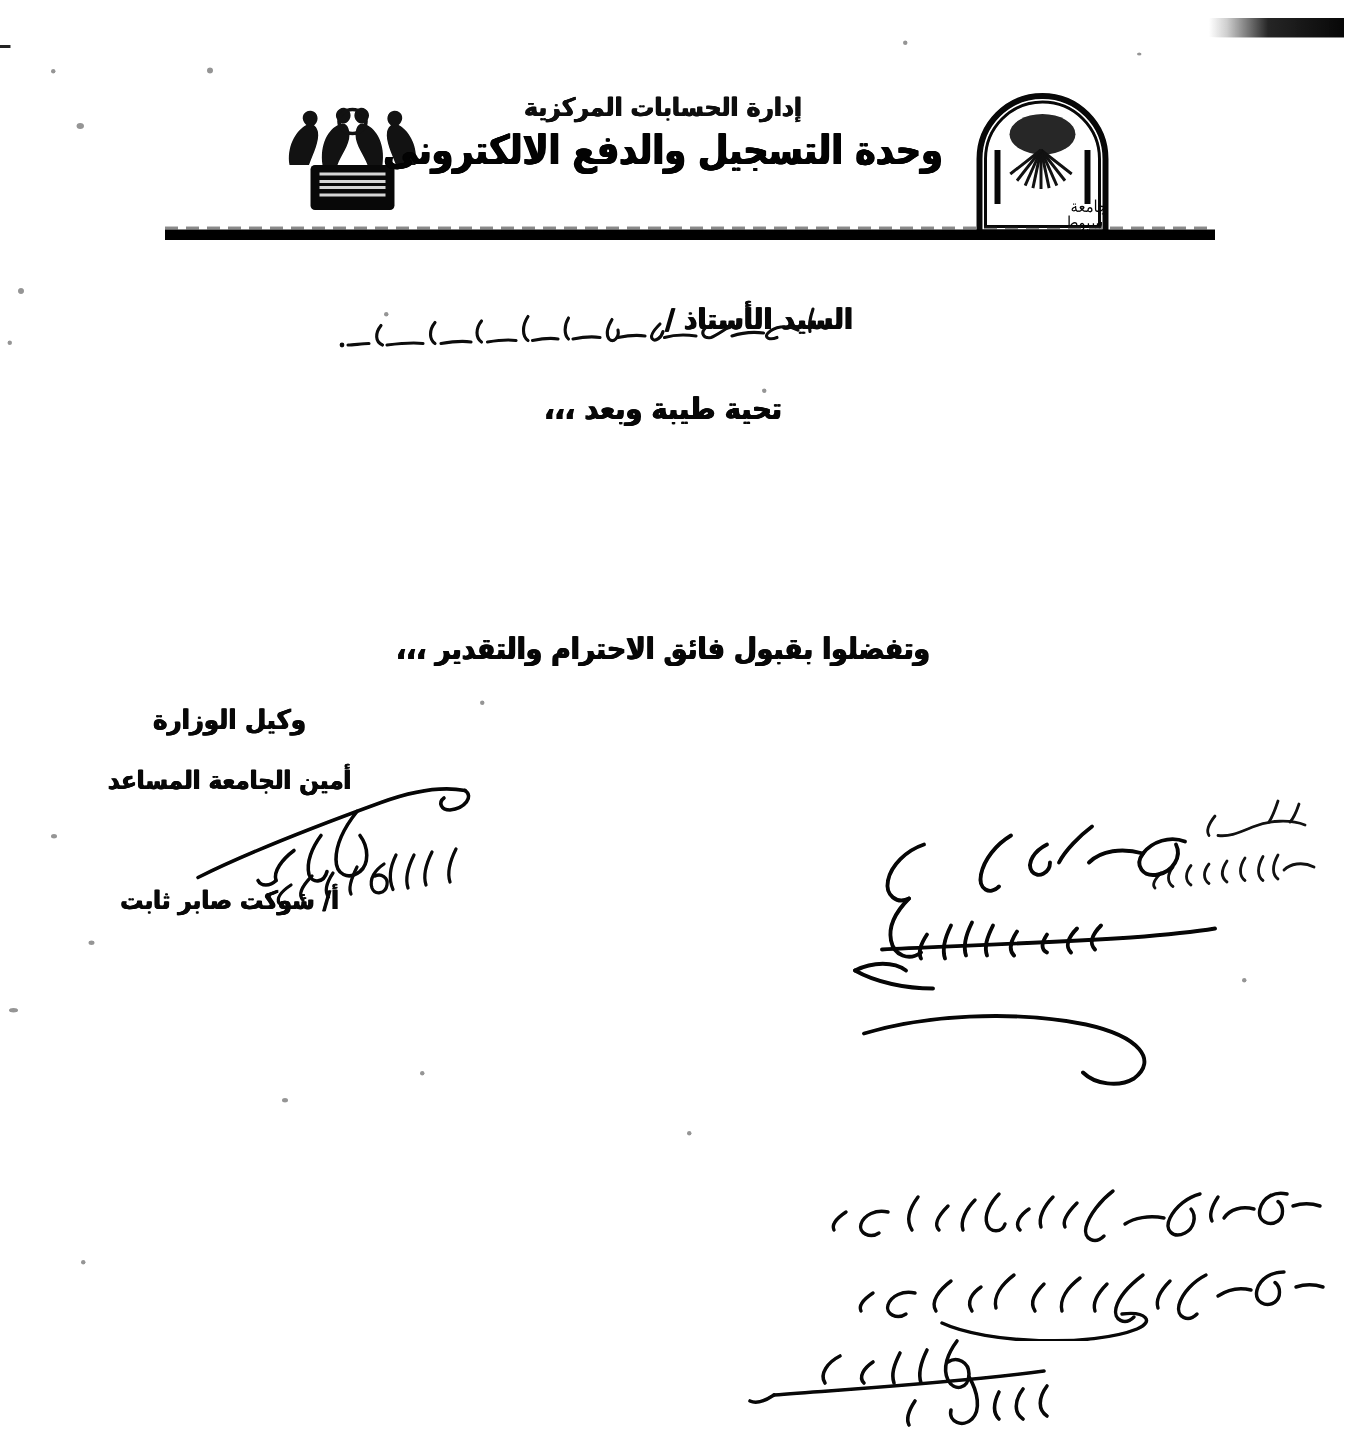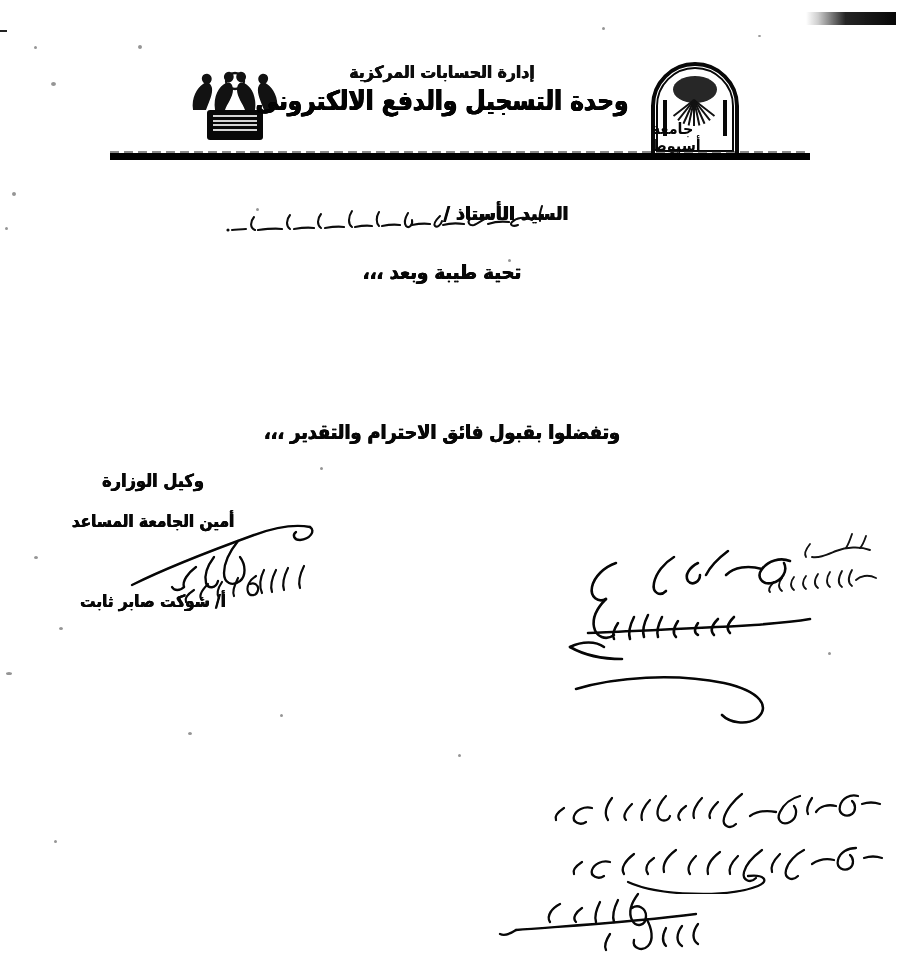--- a/index.html
+++ b/index.html
@@ -192,23 +192,23 @@
     top: 44px;
     height: 36px;
     border-left: 4px solid #111;
     border-right: 4px solid #111;
   }
   .seal-text {
     position: absolute;
     left: 0;
     right: 0;
     bottom: 6px;
-    text-align: left;
-    font-size: 16px;
-    font-weight: bold;
+    text-align: right;
+    font-size: 11px;
+    font-weight: normal;
     color: #0f0f0f;
     line-height: 1.05;
     letter-spacing: -0.5px;
   }
   .seal-text span { display: block; transform: scaleX(0.9); }
   .seal-base {
     position: absolute;
     left: 10px;
     right: 10px;
     bottom: 2px;

